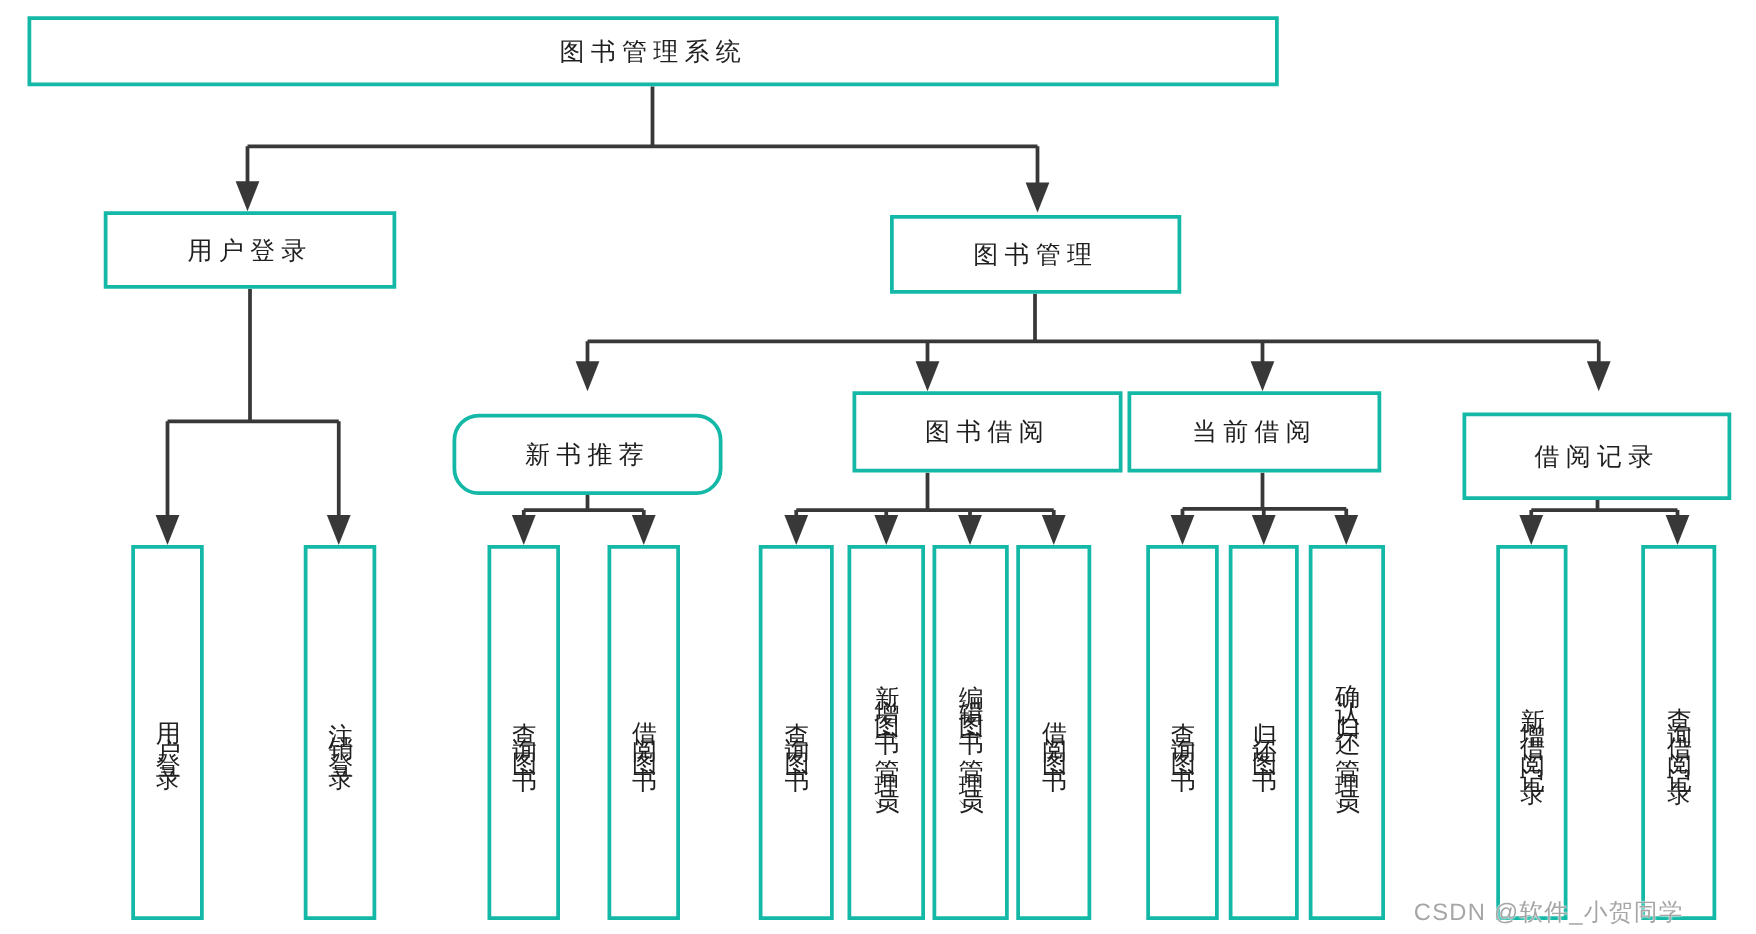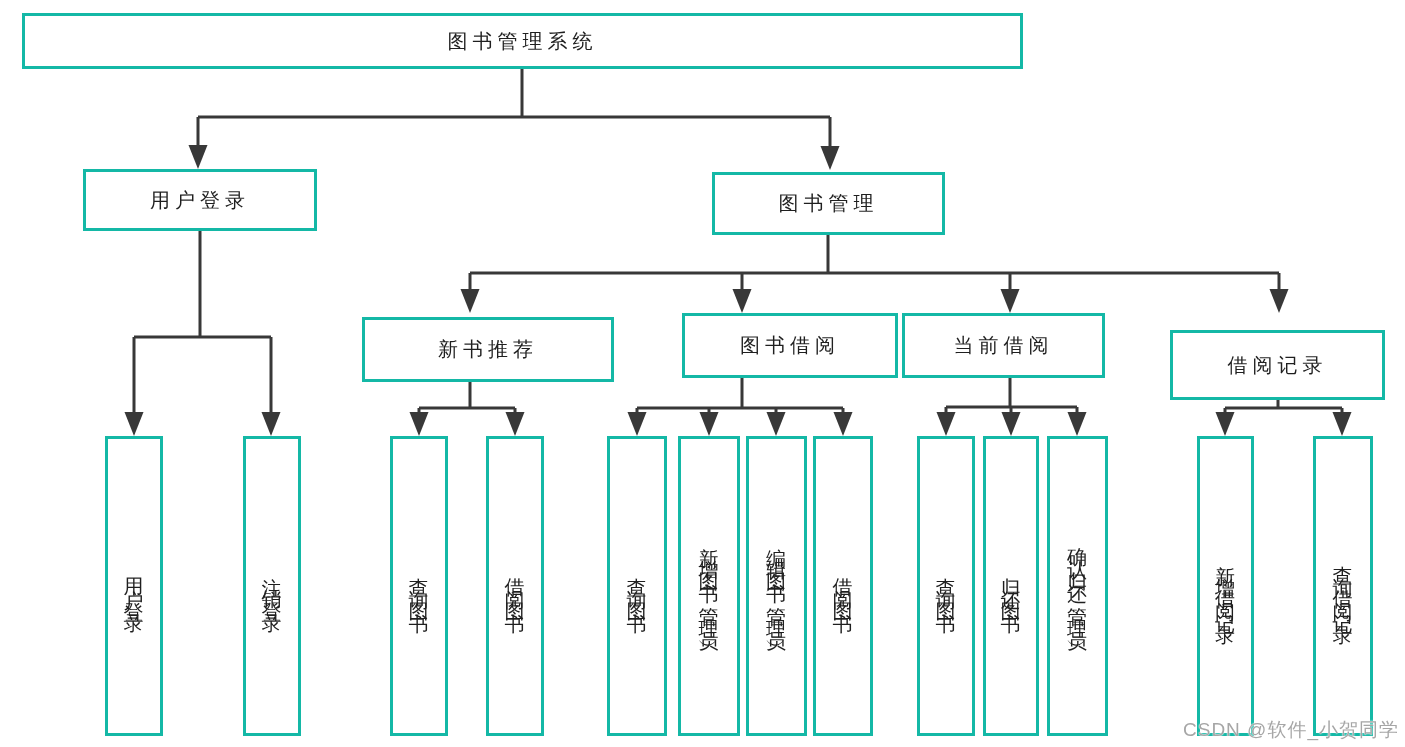--- a/index.html
+++ b/index.html
@@ -93,21 +93,21 @@
     <span class="lbl">图书管理系统</span>
   </div>
 
   <div class="box hbox" style="left:83px;top:169px;width:234px;height:62px;">
     <span class="lbl">用户登录</span>
   </div>
   <div class="box hbox" style="left:712px;top:172px;width:233px;height:63px;">
     <span class="lbl">图书管理</span>
   </div>
 
-  <div class="box hbox" style="left:362px;top:317px;width:252px;height:65px;">
+  <div class="box hbox" style="left:362px;top:331px;width:216px;height:65px;border-radius:21px;">
     <span class="lbl">新书推荐</span>
   </div>
   <div class="box hbox" style="left:634px;top:313px;width:216px;height:65px;margin-left:48px;">
     <span class="lbl">图书借阅</span>
   </div>
   <div class="box hbox" style="left:902px;top:313px;width:203px;height:65px;">
     <span class="lbl">当前借阅</span>
   </div>
   <div class="box hbox" style="left:1170px;top:330px;width:215px;height:70px;">
     <span class="lbl">借阅记录</span>
@@ -150,15 +150,15 @@
     <span class="lbl">确认归还（管理员）</span>
   </div>
 
   <div class="box vbox" style="left:1197px;top:436px;width:57px;height:300px;">
     <span class="lbl">新增借阅记录</span>
   </div>
   <div class="box vbox" style="left:1313px;top:436px;width:60px;height:300px;">
     <span class="lbl">查询借阅记录</span>
   </div>
 
-  <div class="watermark" style="left:1183px;top:717px;">CSDN @软件_小贺同学</div>
+  <div class="watermark" style="left:1131px;top:717px;">CSDN @软件_小贺同学</div>
 
 </div>
 
 </body></html>

